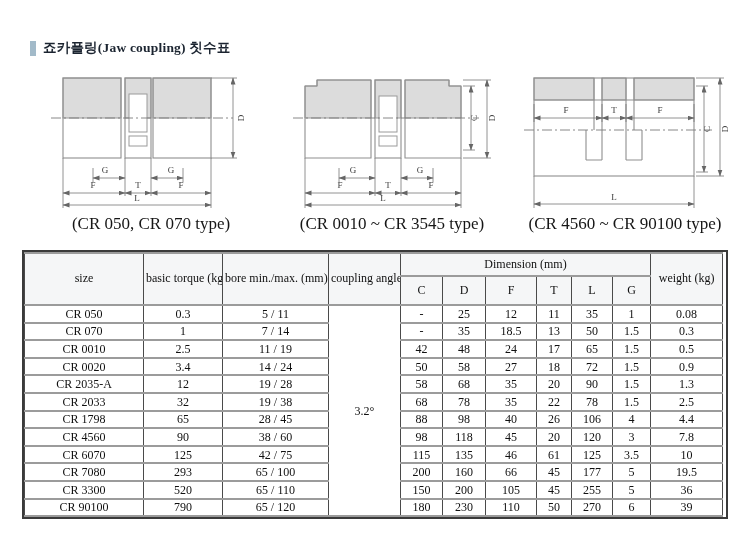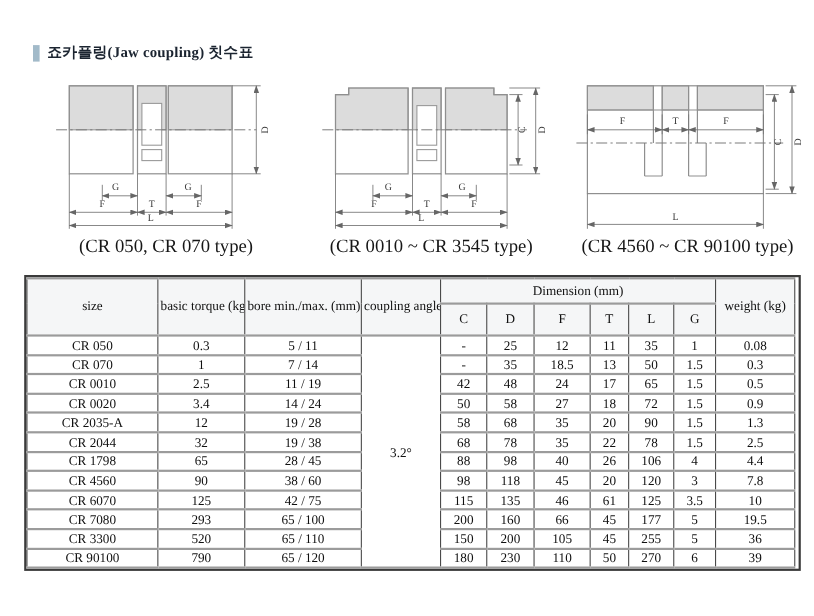--- a/index.html
+++ b/index.html
@@ -250,21 +250,21 @@
             <td>19 / 28</td>
             <td>58</td>
             <td>68</td>
             <td>35</td>
             <td>20</td>
             <td>90</td>
             <td>1.5</td>
             <td>1.3</td>
           </tr>
           <tr>
-            <td class="size-cell">CR 2044</td>
+            <td class="size-cell">CR 2033</td>
             <td>32</td>
             <td>19 / 38</td>
             <td>68</td>
             <td>78</td>
             <td>35</td>
             <td>22</td>
             <td>78</td>
             <td>1.5</td>
             <td>2.5</td>
           </tr>

